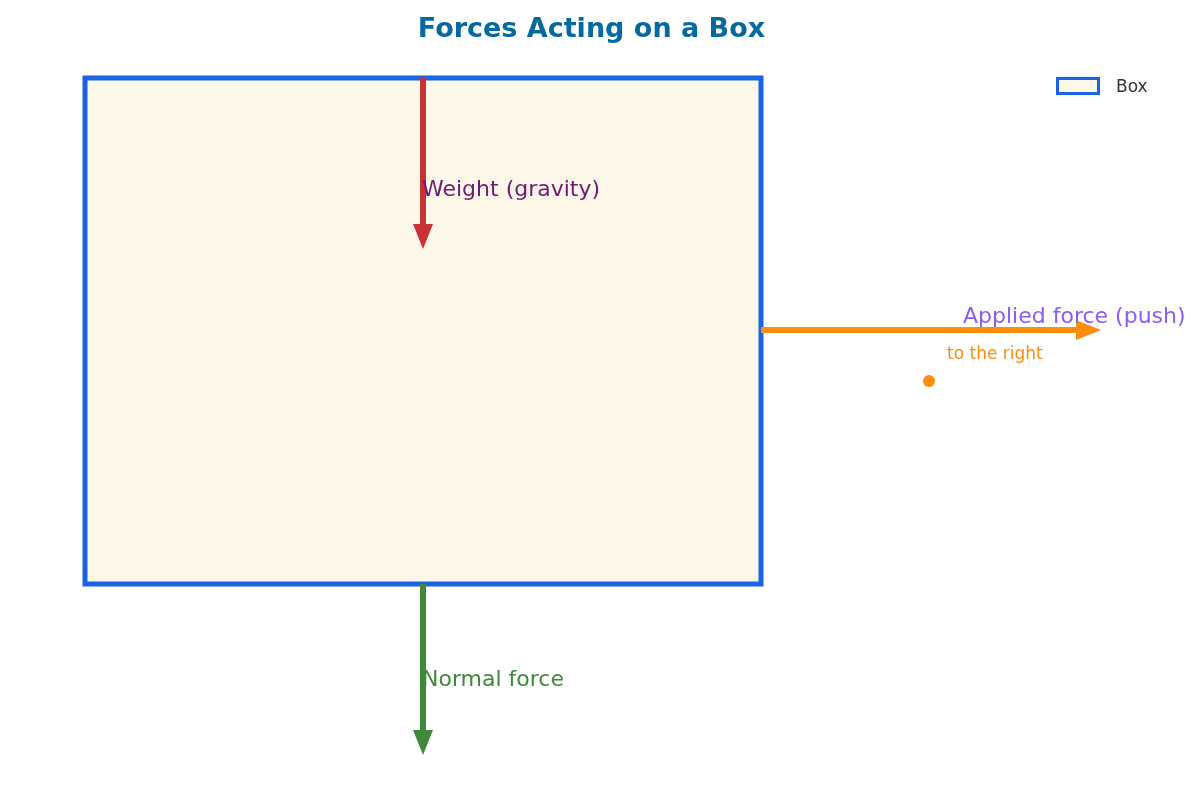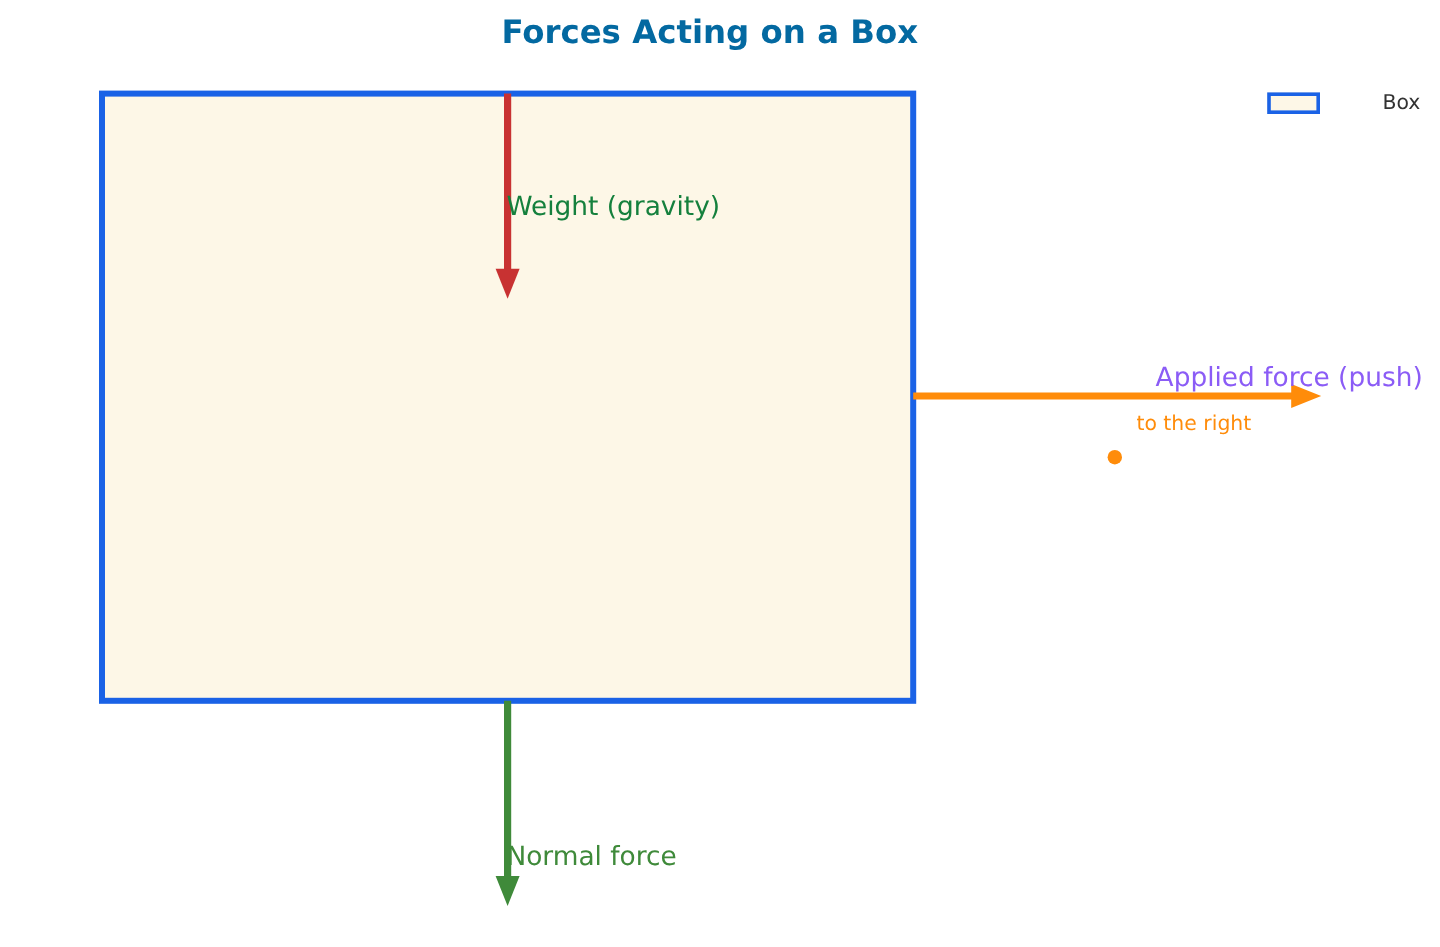--- a/index.html
+++ b/index.html
@@ -1,18 +1,18 @@
 <!DOCTYPE html>
 <html><head>
 <meta charset="utf-8">
 <style>
   html, body { margin: 0; padding: 0; background: #ffffff; }
   body { width: 1200px; height: 789px; position: relative; overflow: hidden; font-family: "DejaVu Sans", sans-serif; }
   .title { position: absolute; top: 12px; left: 0; width: 1183px; text-align: center; font-size: 27px; font-weight: bold; color: #0369a1; }
-  .legend { position: absolute; left: 1056px; top: 76px; display: flex; align-items: center; gap: 36px; }
+  .legend { position: absolute; left: 1056px; top: 76px; display: flex; align-items: center; }
   .legend-swatch { width: 38px; height: 12px; border: 3px solid #1a62e6; background: #fdf7e7; box-sizing: content-box; }
   .legend-label { margin-left: 16px; font-size: 17px; color: #333333; }
   svg { position: absolute; left: 0; top: 0; }
   .lbl { position: absolute; white-space: nowrap; font-size: 22px; }
   .lbl-small { position: absolute; white-space: nowrap; font-size: 17px; }
 </style>
 </head>
 <body>
 
 <div class="title">Forces Acting on a Box</div>
@@ -38,21 +38,21 @@
     <polygon points="413,730 433,730 423,755" fill="#3f8a3a"></polygon>
   </g>
 
   <g>
     <line x1="761" y1="330" x2="1080" y2="330" stroke="#ff8c0a" stroke-width="6"></line>
     <polygon points="1076,320 1076,340 1101,330" fill="#ff8c0a"></polygon>
   </g>
   <circle cx="929" cy="381" r="6" fill="#ff8c0a"></circle>
 </svg>
 
-<div class="lbl" style="left:422px; top:160px; color:#15803d;">Weight (gravity)</div>
-<div class="lbl" style="left:422px; top:702px; color:#3f8a3a;">Normal force</div>
+<div class="lbl" style="left:422px; top:176px; color:#701a75;">Weight (gravity)</div>
+<div class="lbl" style="left:422px; top:666px; color:#3f8a3a;">Normal force</div>
 <div class="lbl" style="left:963px; top:303px; color:#8b5cf6;">Applied force (push)</div>
 <div class="lbl-small" style="left:947px; top:343px; color:#ff8c0a;">to the right</div>
 
 <div class="legend">
   <div class="legend-swatch"></div>
   <div class="legend-label">Box</div>
 </div>
 
 </body></html>

